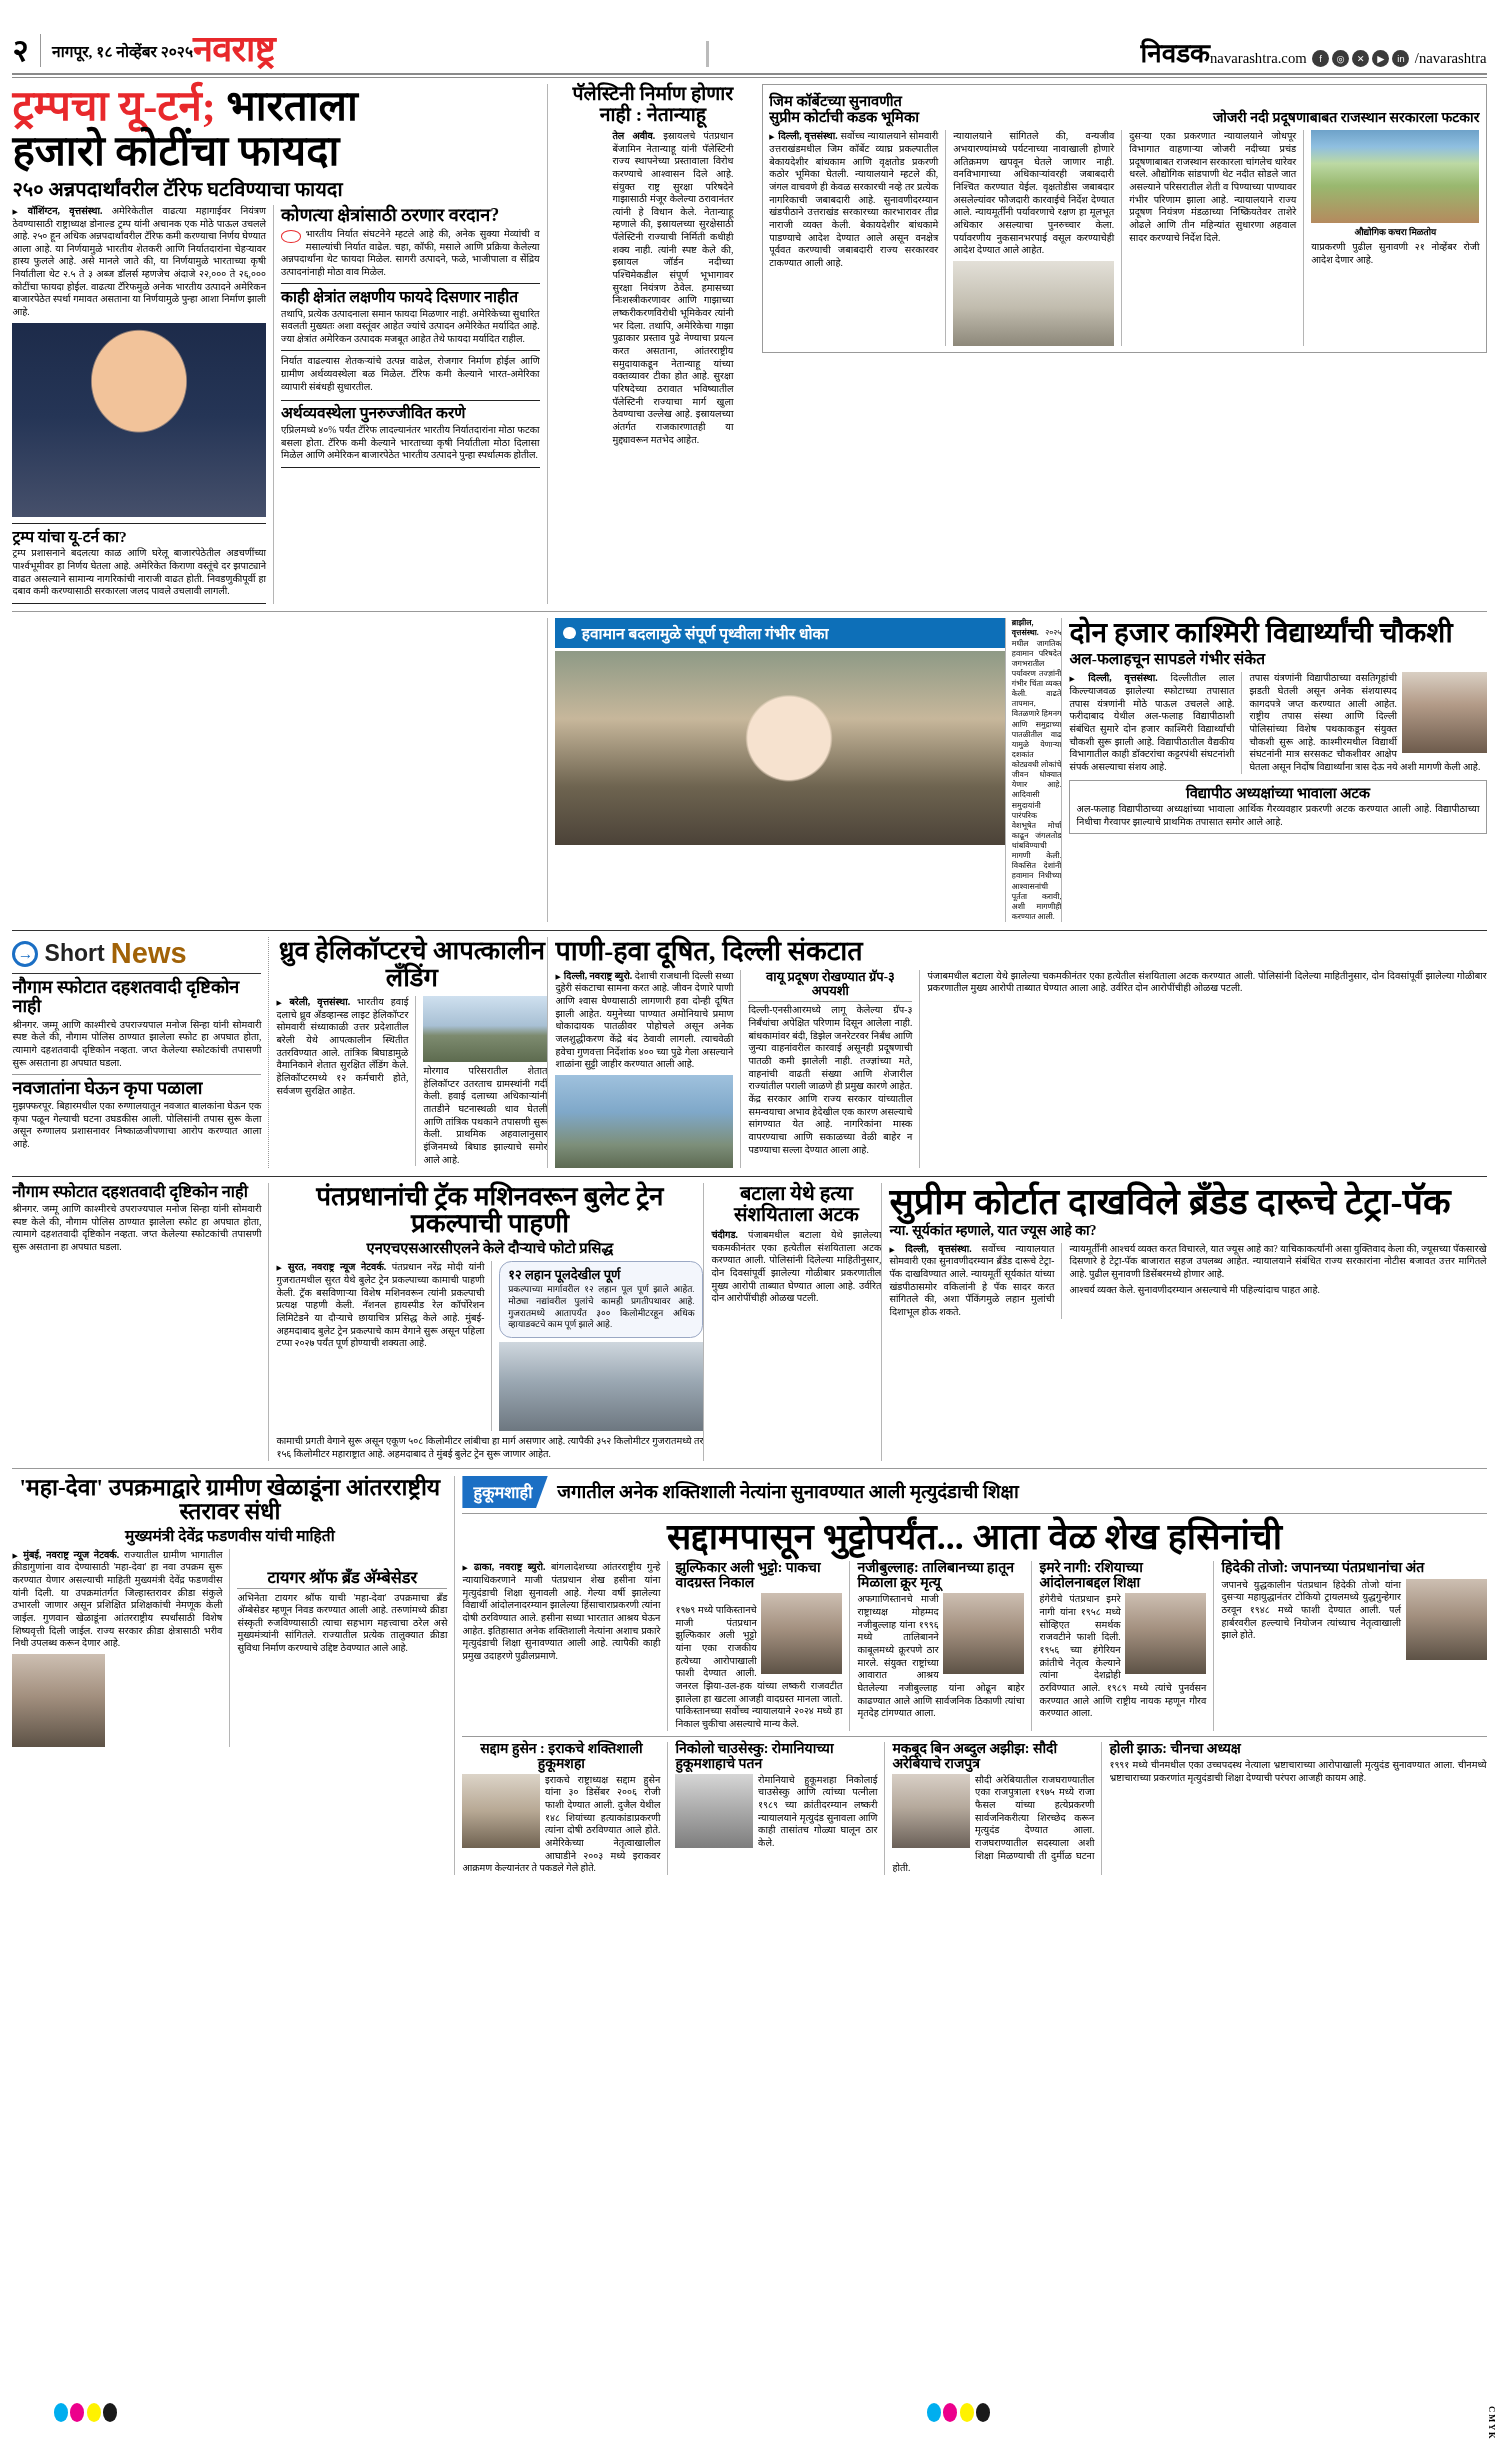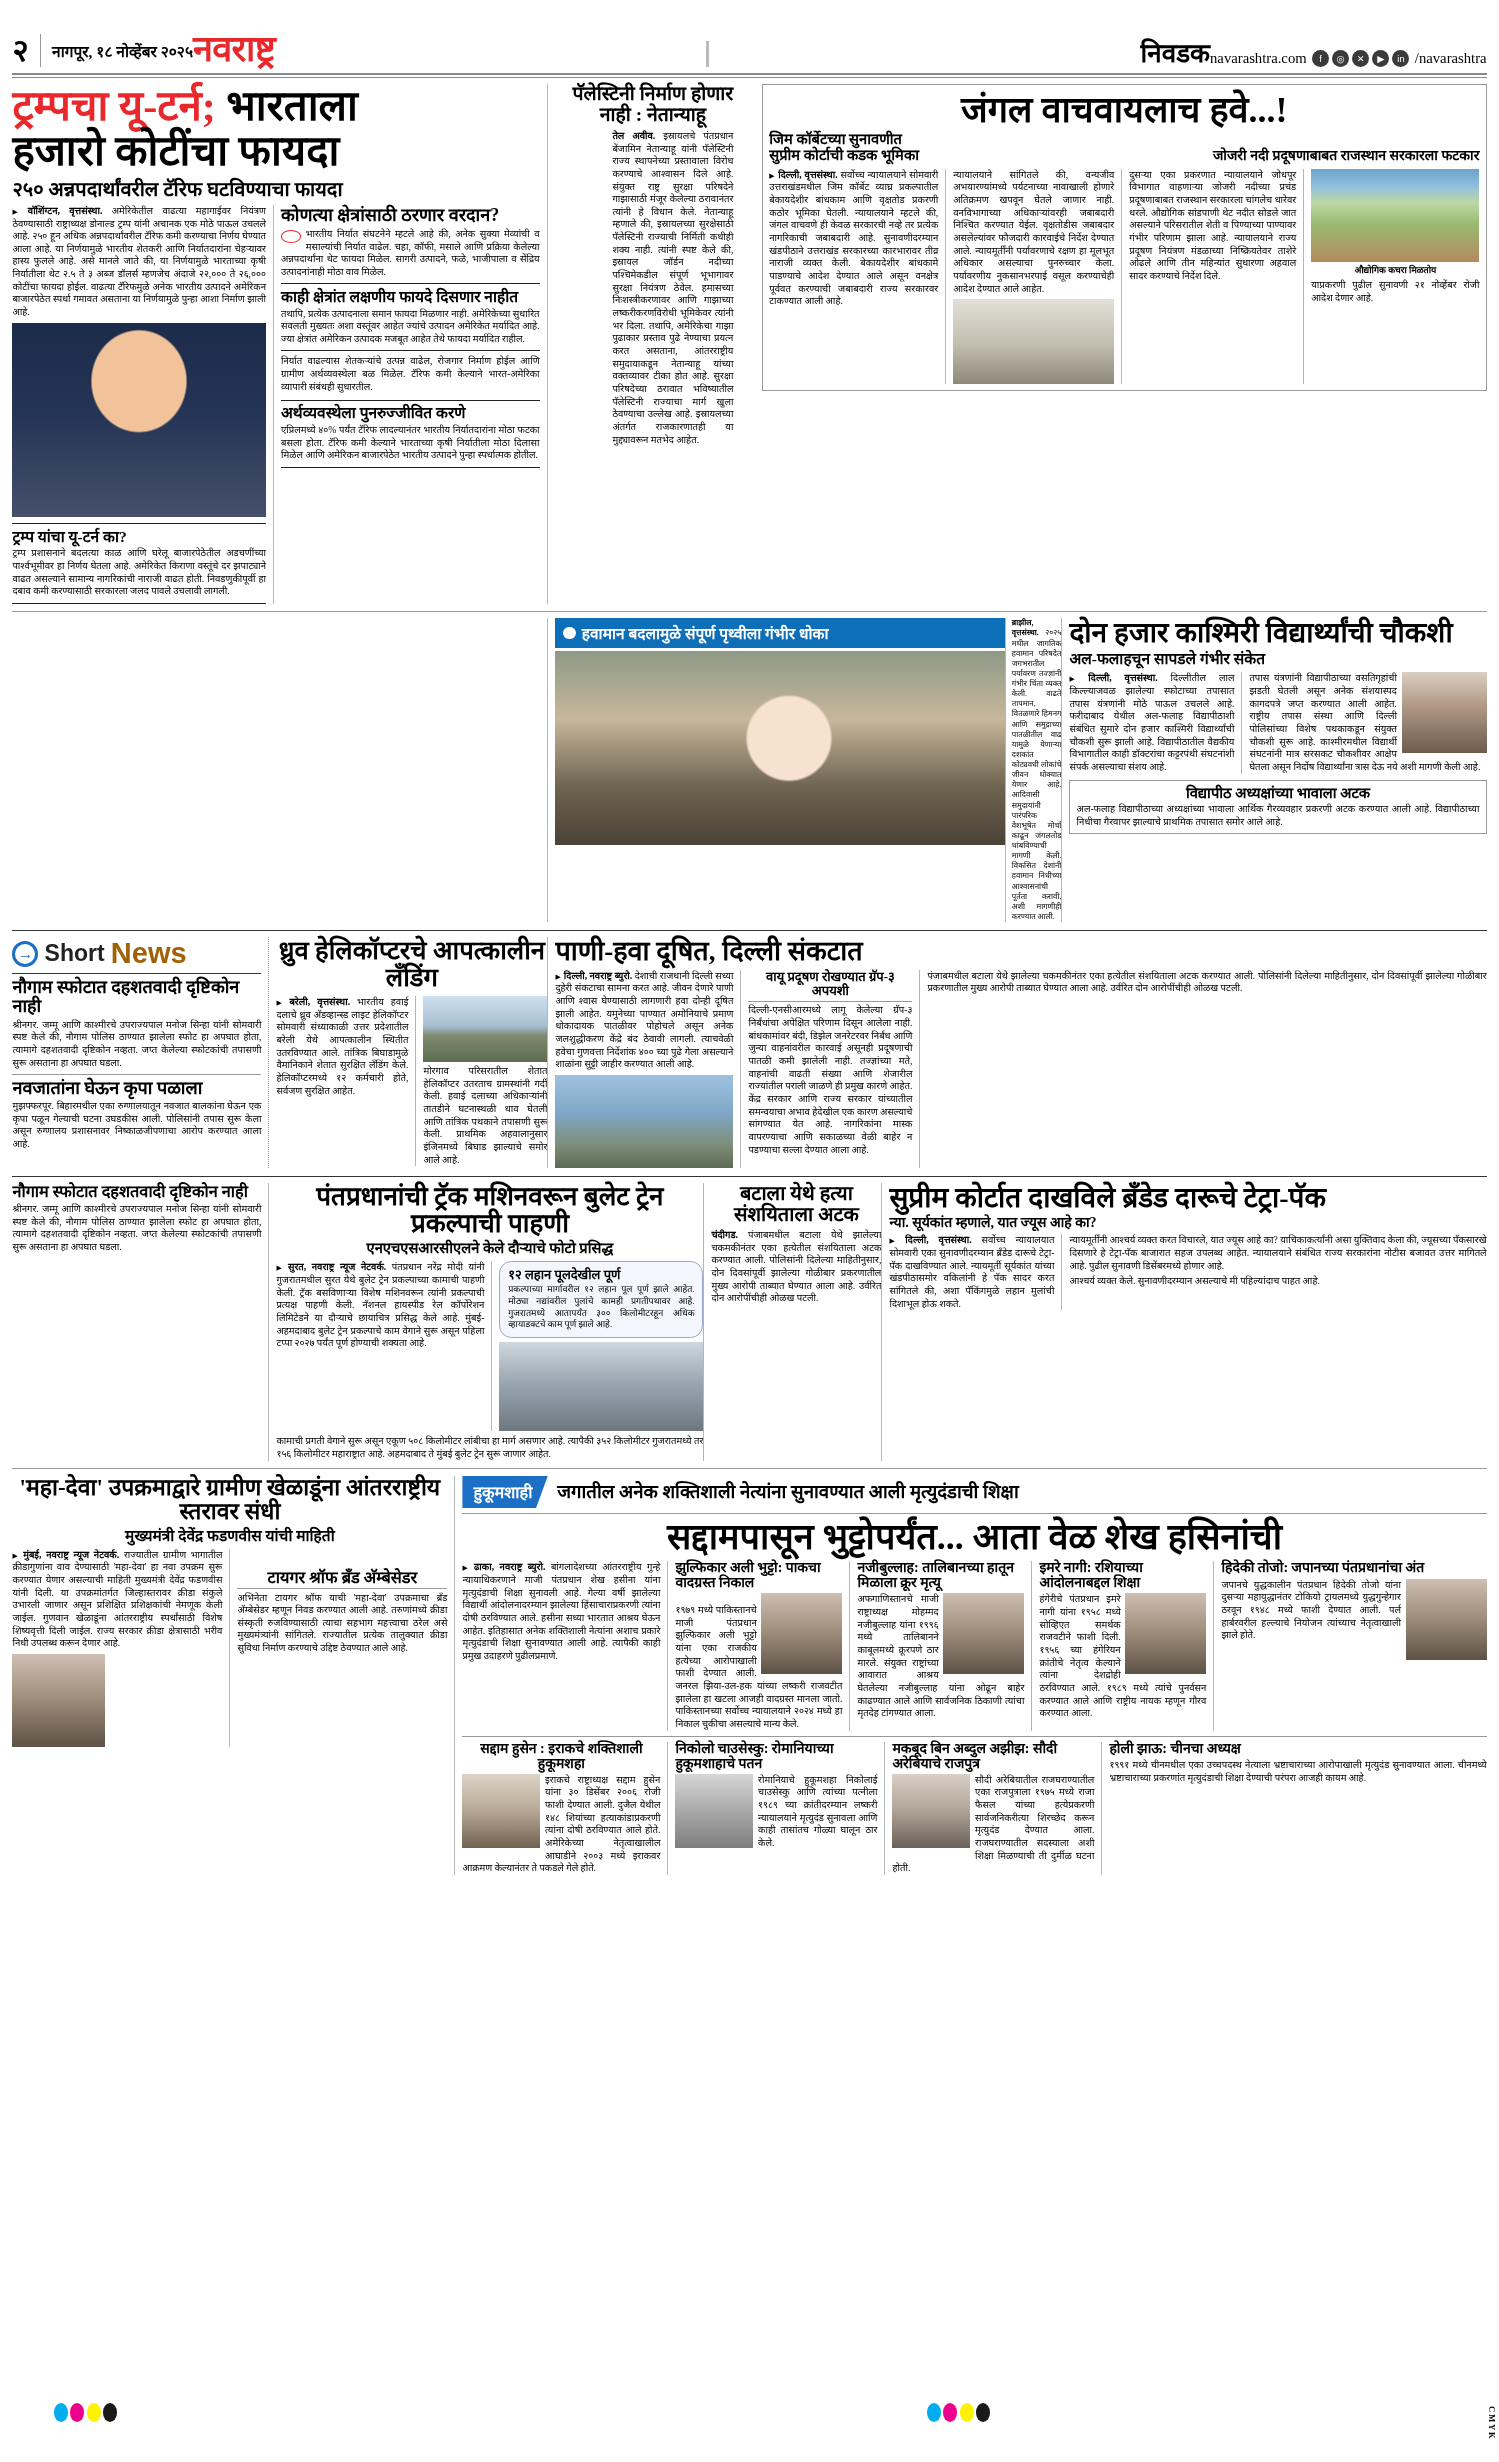--- a/index.html
+++ b/index.html
@@ -164,21 +164,20 @@
     <div class="vline" style="width:210px; padding:0 24px;">
       <div class="hl" style="font-size:19.4px; text-align:center;">पॅलेस्टिनी निर्माण होणार नाही : नेतान्याहू</div>
       <div class="body" style="margin-top:4.7px;margin-left:40px;">
         <span style="font-weight:bold;">तेल अवीव.</span>
         <span>इस्रायलचे पंतप्रधान बेंजामिन नेतान्याहू यांनी पॅलेस्टिनी राज्य स्थापनेच्या प्रस्तावाला विरोध करण्याचे आश्वासन दिले आहे. संयुक्त राष्ट्र सुरक्षा परिषदेने गाझासाठी मंजूर केलेल्या ठरावानंतर त्यांनी हे विधान केले. नेतान्याहू म्हणाले की, इस्रायलच्या सुरक्षेसाठी पॅलेस्टिनी राज्याची निर्मिती कधीही शक्य नाही. त्यांनी स्पष्ट केले की, इस्रायल जॉर्डन नदीच्या पश्चिमेकडील संपूर्ण भूभागावर सुरक्षा नियंत्रण ठेवेल. हमासच्या निःशस्त्रीकरणावर आणि गाझाच्या लष्करीकरणविरोधी भूमिकेवर त्यांनी भर दिला. तथापि, अमेरिकेचा गाझा पुढाकार प्रस्ताव पुढे नेण्याचा प्रयत्न करत असताना, आंतरराष्ट्रीय समुदायाकडून नेतान्याहू यांच्या वक्तव्यावर टीका होत आहे. सुरक्षा परिषदेच्या ठरावात भविष्यातील पॅलेस्टिनी राज्याचा मार्ग खुला ठेवण्याचा उल्लेख आहे. इस्रायलच्या अंतर्गत राजकारणातही या मुद्द्यावरून मतभेद आहेत.</span>
       </div>
     </div>
 
     <div style="flex:1; padding-left:4.7px;">
       <div class="boxed">
-        <div class="hl" style="font-size:36px; text-align:center;">जंगल वाचवायलाच हवे...!</div>
         <div style="display:flex; justify-content:space-between; align-items:flex-end; margin-top:1.6px;">
           <div style="width:256px;">
             <div class="sub" style="font-size:14.7px;">जिम कॉर्बेटच्या सुनावणीत</div>
             <div class="sub" style="font-size:14.7px;">सुप्रीम कोर्टाची कडक भूमिका</div>
           </div>
           <div class="sub" style="font-size:14px; text-align:right;">जोजरी नदी प्रदूषणाबाबत राजस्थान सरकारला फटकार</div>
         </div>
         <div style="display:flex; gap:7px; margin-top:4.7px;">
           <div style="width:169px;">
             <div class="body">
@@ -335,21 +334,21 @@
 
     <div class="vline" style="width:178px; padding-left:7px;">
       <div class="hl" style="font-size:20px;text-align:center;">बटाला येथे हत्या संशयिताला अटक</div>
       <div class="body" style="margin-top:3.9px;">
         <span style="font-weight:bold;">चंदीगड.</span>
         <span>पंजाबमधील बटाला येथे झालेल्या चकमकीनंतर एका हत्येतील संशयिताला अटक करण्यात आली. पोलिसांनी दिलेल्या माहितीनुसार, दोन दिवसांपूर्वी झालेल्या गोळीबार प्रकरणातील मुख्य आरोपी ताब्यात घेण्यात आला आहे. उर्वरित दोन आरोपींचीही ओळख पटली.</span>
       </div>
     </div>
 
     <div class="vline" style="flex:1; padding-left:7px;">
-      <div class="hl" style="font-size:28px;">सुप्रीम कोर्टात दाखविले ब्रँडेड दारूचे टेट्रा-पॅक</div>
+      <div class="hl" style="font-size:36px;">सुप्रीम कोर्टात दाखविले ब्रँडेड दारूचे टेट्रा-पॅक</div>
       <div class="sub" style="font-size:14px;margin-top:2.3px;">न्या. सूर्यकांत म्हणाले, यात ज्यूस आहे का?</div>
       <div style="display:flex;gap:7px;margin-top:3.9px;">
         <div style="width:165px;">
           <div class="body">
             <span class="byline" style="font-weight:bold;">दिल्ली, वृत्तसंस्था.</span>
             <span>सर्वोच्च न्यायालयात सोमवारी एका सुनावणीदरम्यान ब्रँडेड दारूचे टेट्रा-पॅक दाखविण्यात आले. न्यायमूर्ती सूर्यकांत यांच्या खंडपीठासमोर वकिलांनी हे पॅक सादर करत सांगितले की, अशा पॅकिंगमुळे लहान मुलांची दिशाभूल होऊ शकते.</span>
           </div>
         </div>
         <div class="vline" style="flex:1;padding-left:7px;">
           <div class="body">न्यायमूर्तींनी आश्चर्य व्यक्त करत विचारले, यात ज्यूस आहे का? याचिकाकर्त्यांनी असा युक्तिवाद केला की, ज्यूसच्या पॅकसारखे दिसणारे हे टेट्रा-पॅक बाजारात सहज उपलब्ध आहेत. न्यायालयाने संबंधित राज्य सरकारांना नोटीस बजावत उत्तर मागितले आहे. पुढील सुनावणी डिसेंबरमध्ये होणार आहे.</div>

